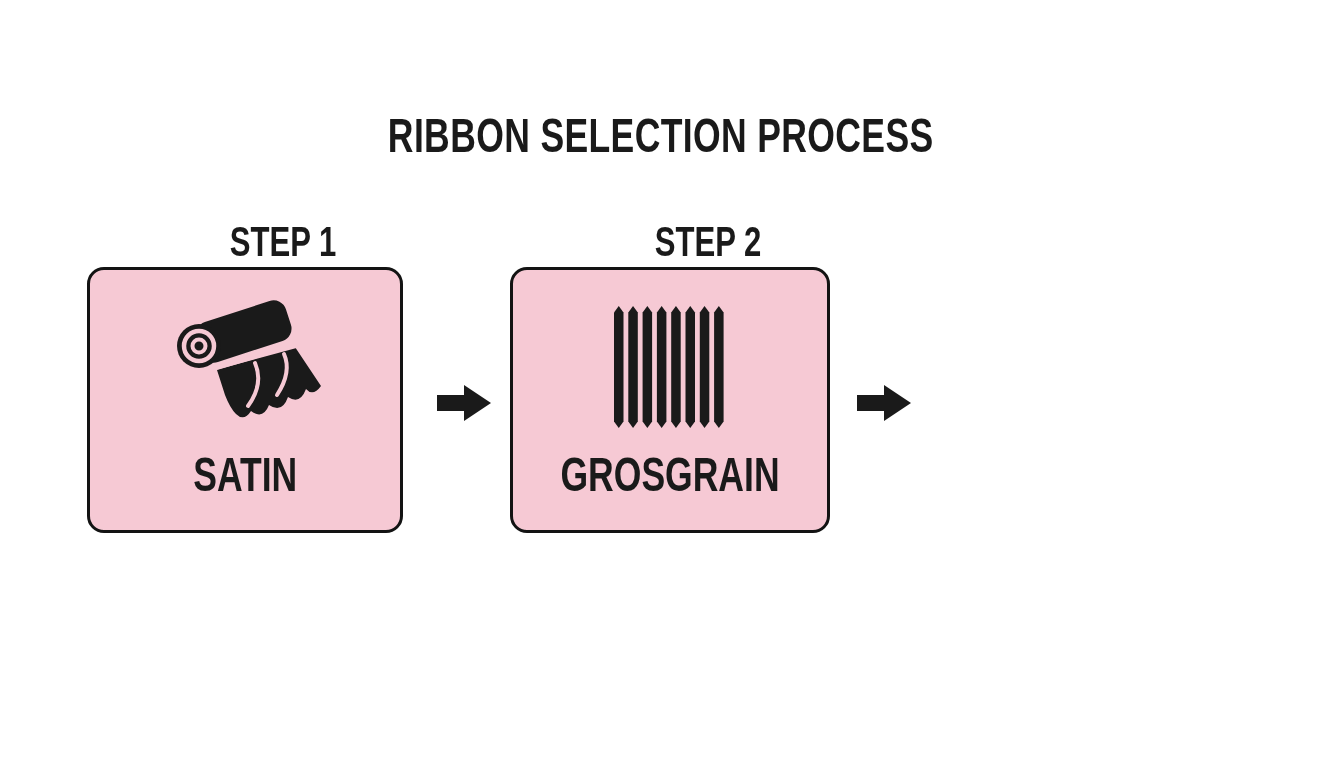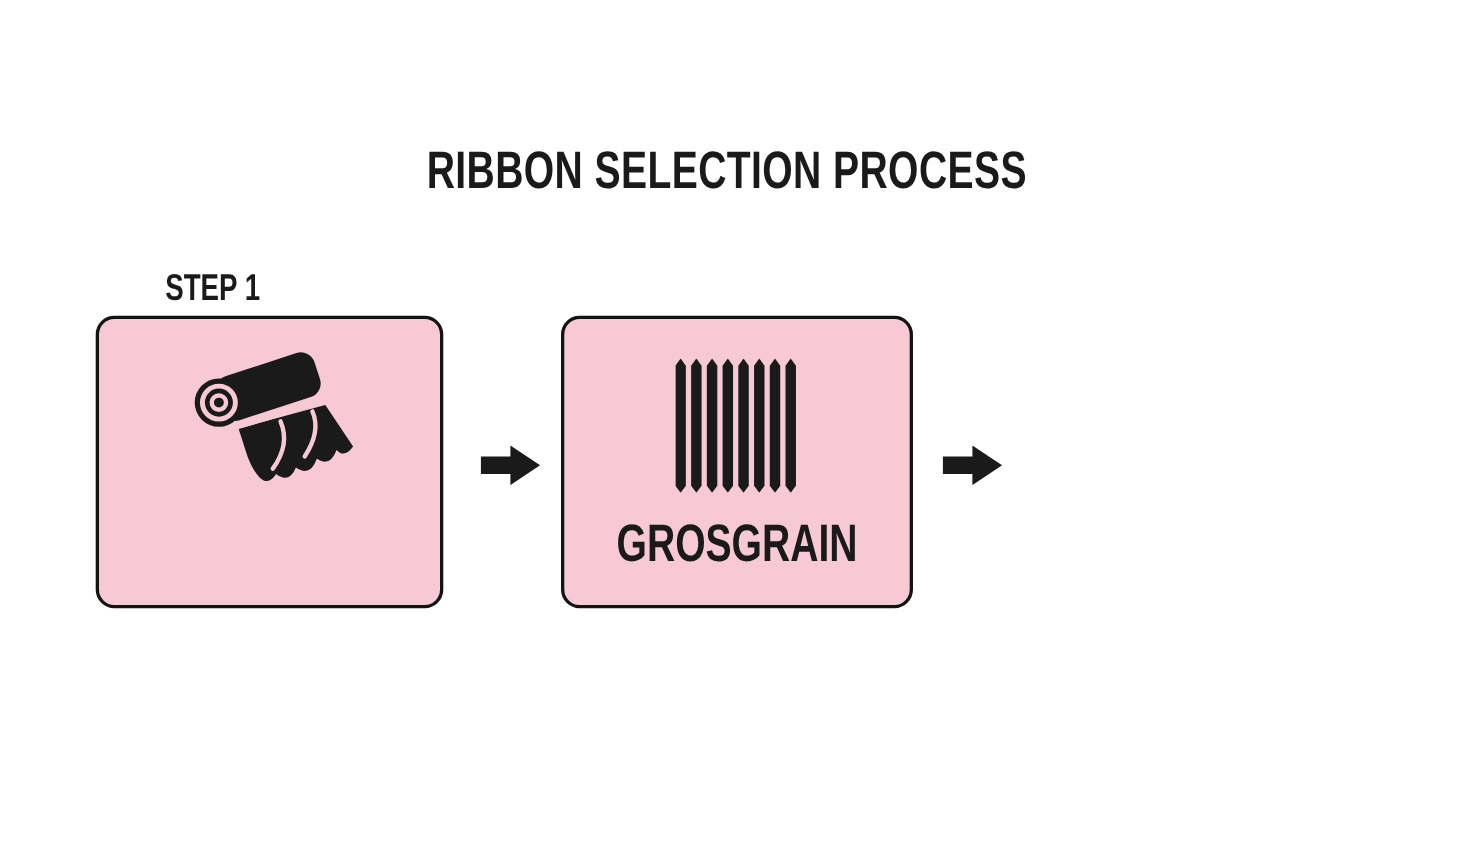--- a/index.html
+++ b/index.html
@@ -9,21 +9,21 @@
     --ink:#1A1A1A;
   }
   *{margin:0;padding:0;box-sizing:border-box;}
   html,body{width:1344px;height:768px;}
   body{
     background:var(--background);
     font-family:"Liberation Sans", sans-serif;
     color:var(--ink);
     overflow:hidden;
   }
-  .canvas{position:relative;width:1344px;height:570px;background:var(--background);margin-top:20px;}
+  .canvas{position:relative;width:1344px;height:570px;background:var(--background);}
 
   
   .ctext{
     display:inline-block;
     transform:scaleX(0.74);
     transform-origin:50% 50%;
     white-space:nowrap;
     font-weight:bold;
     color:var(--ink);
   }
@@ -32,22 +32,22 @@
     position:absolute;
     left:0; top:112px; width:1322px;
     text-align:center;
     font-size:48px; line-height:48px;
     letter-spacing:0.5px;
   }
 
   .step-label{
     position:absolute;
     top:225px; width:220px;
-    text-align:left;
-    font-size:34px; line-height:34px;
+    text-align:right;
+    font-size:42px; line-height:34px;
   }
   .step-label.s1{left:135px;}
   .step-label.s2{left:560px;}
   .step-label.s3{left:981px;}
 
   .box{
     position:absolute;
     top:267px; height:266px;
     background:var(--box-fill);
     border:3.5px solid var(--box-border);
@@ -86,20 +86,23 @@
 
 <div class="canvas">
 
   <div class="title">
     <span class="ctext">RIBBON SELECTION PROCESS</span>
   </div>
 
   <div class="step-label s1">
     <span class="ctext">STEP 1</span>
   </div>
+  <div class="step-label s2">
+    <span class="ctext">STEP 2</span>
+  </div>
 
   <div class="box b1">
     <div class="box-icon">
       <svg width="170" height="140" viewBox="0 0 170 140" aria-hidden="true">
 
         <g transform="rotate(-18 39 50)">
           <rect class="ic-black" x="39" y="29" width="94" height="42" rx="13"></rect>
         </g>
 
         <path class="ic-black" d="M57,74 L135,51 L161,90
@@ -112,20 +115,23 @@
 
         <line class="ic-pinkline" x1="55" y1="72" x2="136" y2="50" stroke-width="4"></line>
 
         <circle class="ic-black" cx="39" cy="50" r="22"></circle>
         <circle class="ic-pinkline" cx="39" cy="50" r="15" stroke-width="4.5"></circle>
         <circle class="ic-pinkline" cx="39" cy="50" r="6.5" stroke-width="4"></circle>
 
         <path class="ic-pinkline" d="M95,67 Q104,88 88,110" stroke-width="4"></path>
         <path class="ic-pinkline" d="M124,58 Q132,76 117,99" stroke-width="4"></path>
       </svg>
+    </div>
+    <div class="box-label">
+      <span class="ctext">SATIN</span>
     </div>
   </div>
 
   <div class="arrow a1">
     <svg width="54" height="36" viewBox="0 0 54 36" aria-hidden="true">
       <path class="ic-black" d="M0,10 H27 V0 L54,18 L27,36 V26 H0 Z"></path>
     </svg>
   </div>
 
   <div class="box b2">

